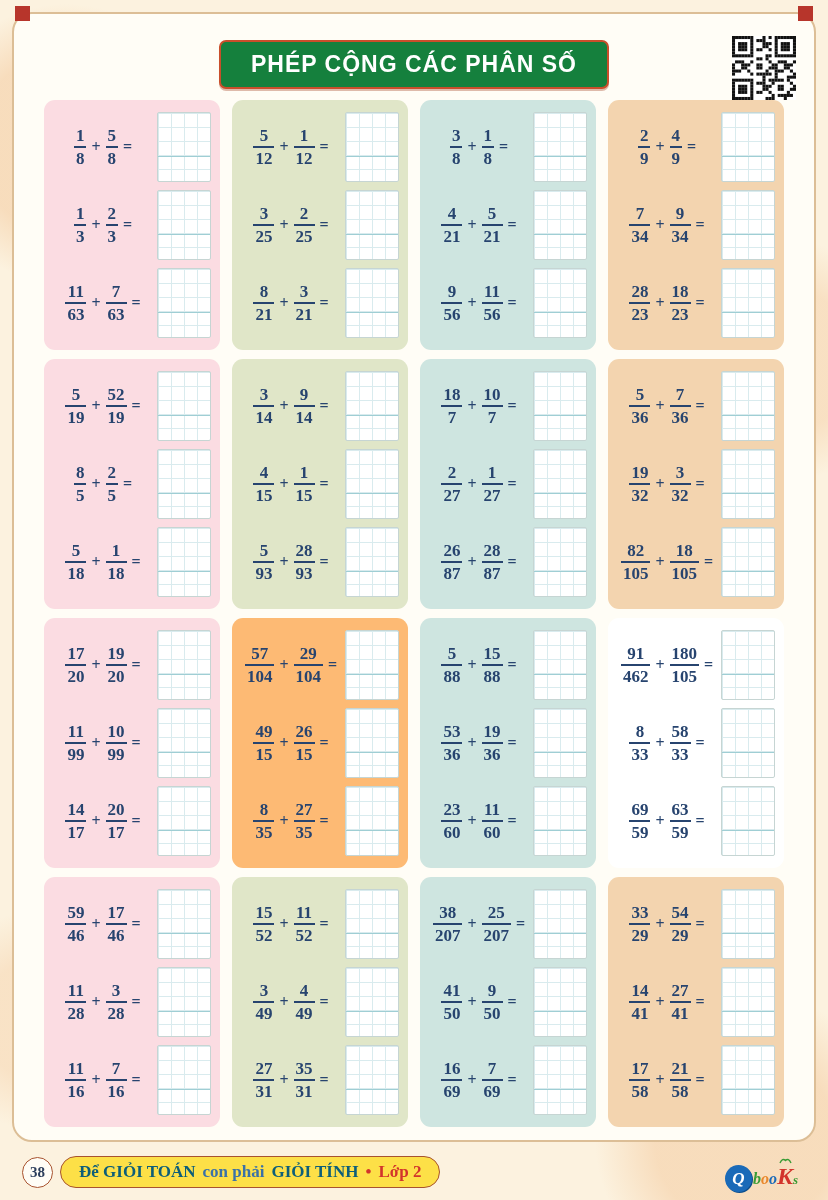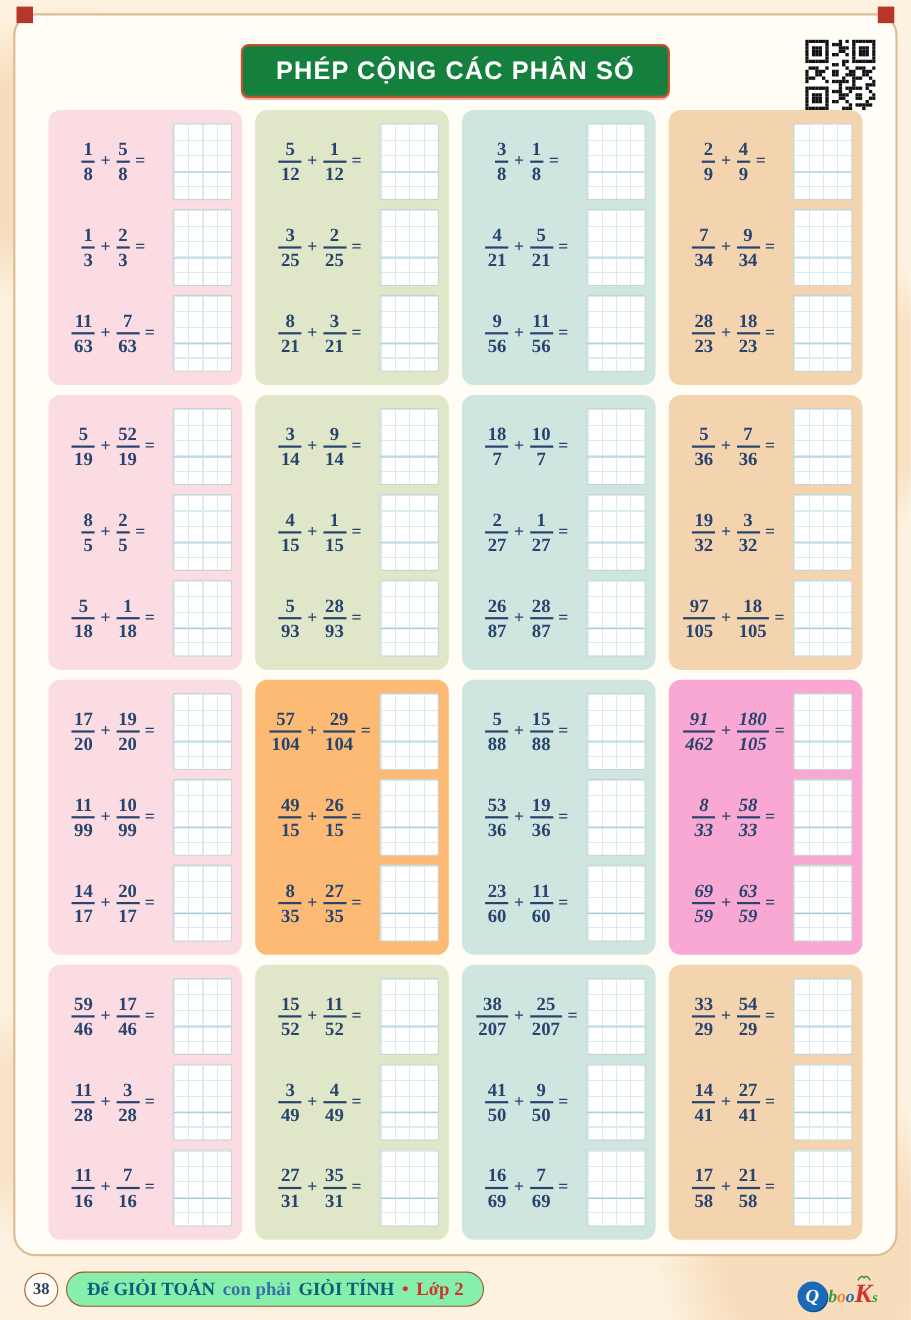--- a/index.html
+++ b/index.html
@@ -62,21 +62,21 @@
     content:""; position:absolute; left:0; right:0; top:63%; height:1.6px; background:#9fced4;
   }
 
   .footer { position:absolute; left:22px; bottom:12px; display:flex; align-items:center; gap:7px; }
   .pagenum {
     width:31px; height:31px; border:1.6px solid #a8532f; border-radius:50%;
     background:#fffdf6; display:flex; align-items:center; justify-content:center;
     font-family:"Liberation Serif", serif; font-weight:bold; font-size:15px; color:#2c3e5c;
   }
   .pill {
-    border:1.6px solid #a8532f; border-radius:17px; background:#86efac;
+    border:1.6px solid #a8532f; border-radius:17px; background:#fde047;
     padding:5px 18px; display:flex; align-items:baseline; gap:7px;
     font-family:"Liberation Serif", serif; font-weight:bold; font-size:17px; white-space:nowrap;
   }
   .pill .p1, .pill .p3 { color:#0d5e79; }
   .pill .p2 { color:#3a71a8; font-size:17px; }
   .pill .dot, .pill .p4 { color:#d2342c; }
 
   .logo {
     position:absolute; right:30px; bottom:6px;
     font-family:"Liberation Serif", serif; font-style:italic; font-weight:bold;
@@ -1043,36 +1043,36 @@
               <span class="bar"></span>
               <span class="dn">32</span>
             </span>
             <span class="op">=</span>
           </div>
           <div class="abox"></div>
         </div>
         <div class="problem">
           <div class="expr">
             <span class="frac">
-              <span class="nm">97</span>
+              <span class="nm">82</span>
               <span class="bar"></span>
               <span class="dn">105</span>
             </span>
             <span class="op">+</span>
             <span class="frac">
               <span class="nm">18</span>
               <span class="bar"></span>
               <span class="dn">105</span>
             </span>
             <span class="op">=</span>
           </div>
           <div class="abox"></div>
         </div>
       </div>
-      <div class="block" style="background: #f9a8d4; font-style: italic;">
+      <div class="block" style="background: #ffffff;">
         <div class="problem">
           <div class="expr">
             <span class="frac">
               <span class="nm">91</span>
               <span class="bar"></span>
               <span class="dn">462</span>
             </span>
             <span class="op">+</span>
             <span class="frac">
               <span class="nm">180</span>

